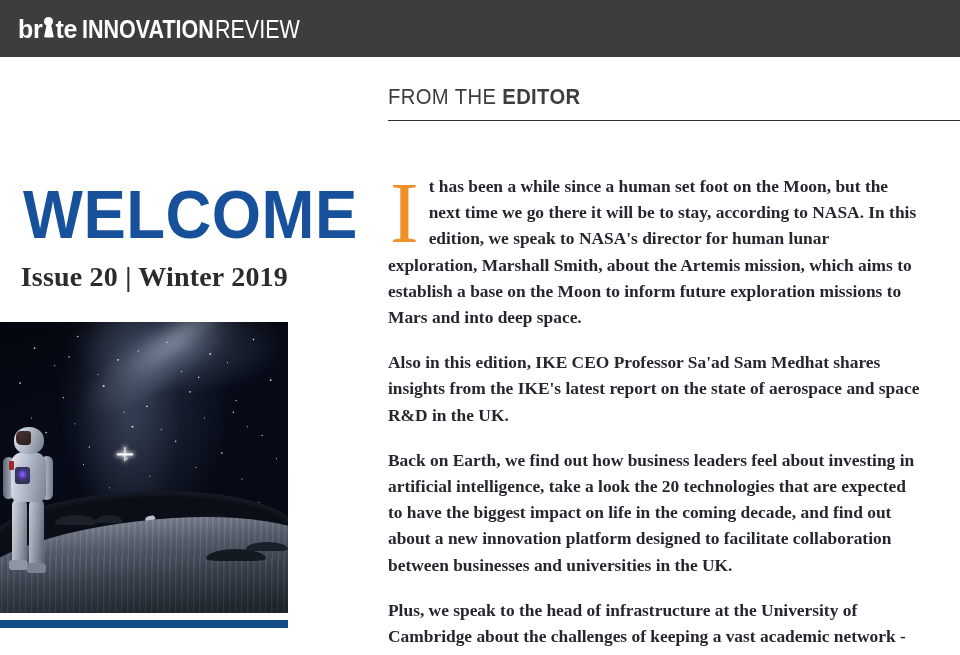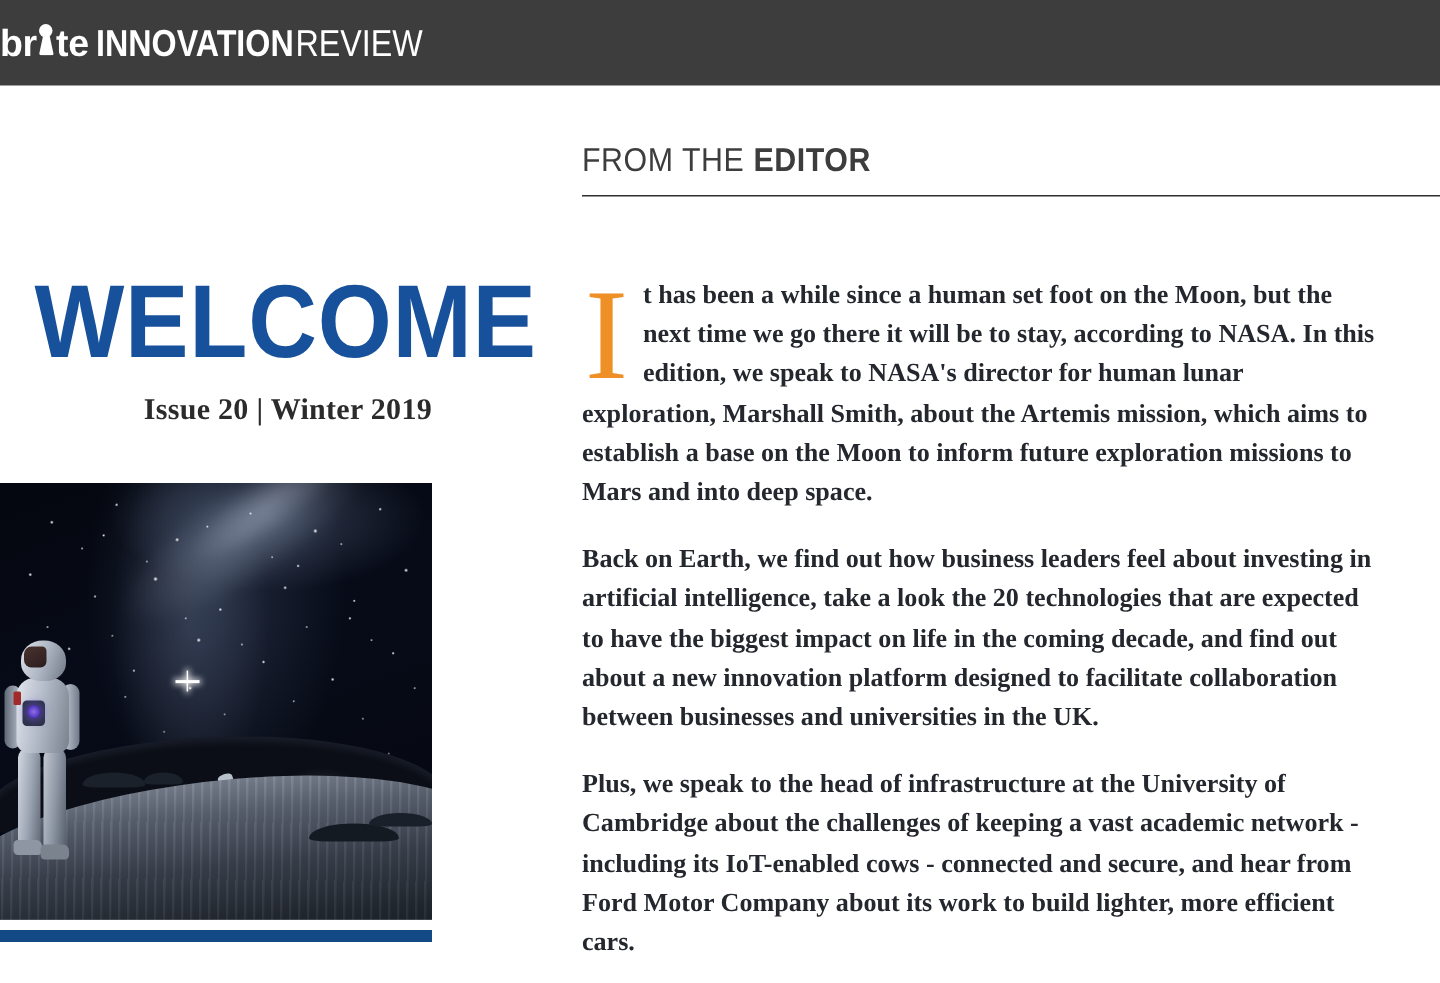--- a/index.html
+++ b/index.html
@@ -24,20 +24,21 @@
     position: absolute;
     top: 0; left: 0;
     width: 960px;
     height: 57px;
     background: #3d3d3d;
     display: flex;
     align-items: center;
   }
 
   .brand {
+    margin-left: 18px;
     display: flex;
     align-items: baseline;
     white-space: nowrap;
     font-family: "Liberation Sans Narrow", "Liberation Sans", sans-serif;
   }
 
   .brand-brite {
     position: relative;
     color: #ffffff;
     font-weight: bold;
@@ -118,21 +119,21 @@
 
   .issue-line {
     position: absolute;
     left: 0;
     top: 205px;
     width: 288px;
     text-align: right;
     color: #2b2b2b;
     font-family: "Liberation Serif", serif;
     font-weight: bold;
-    font-size: 20px;
+    font-size: 28px;
     letter-spacing: 0.2px;
     line-height: 1.1;
   }
 
   
   .moon-photo {
     position: absolute;
     left: 0;
     top: 265px;
     width: 288px;
@@ -484,21 +485,21 @@
     top: 563px;
     width: 288px;
     height: 8px;
     background: #134a85;
   }
 
   
   .right-col {
     position: absolute;
     left: 388px;
-    top: 66px;
+    top: 56px;
     width: 572px;
     height: 454px;
   }
 
   .editor-heading {
     position: absolute;
     left: 0;
     top: 30px;
     font-family: "Liberation Sans Narrow", "Liberation Sans", sans-serif;
     font-size: 22px;
@@ -618,18 +619,19 @@
   <div class="right-col">
 
     <div class="editor-heading">
       <span class="light">FROM THE </span><span class="bold">EDITOR</span>
     </div>
 
     <div class="editor-rule"></div>
 
     <div class="article">
       <p class="dropcap">It has been a while since a human set foot on the Moon, but the next time we go there it will be to stay, according to NASA. In this edition, we speak to NASA's director for human lunar exploration, Marshall Smith, about the Artemis mission, which aims to establish a base on the Moon to inform future exploration missions to Mars and into deep space.</p>
+      <p>Also in this edition, IKE CEO Professor Sa'ad Sam Medhat shares insights from the IKE's latest report on the state of aerospace and space R&amp;D in the UK.</p>
       <p>Back on Earth, we find out how business leaders feel about investing in artificial intelligence, take a look the 20 technologies that are expected to have the biggest impact on life in the coming decade, and find out about a new innovation platform designed to facilitate collaboration between businesses and universities in the UK.</p>
       <p>Plus, we speak to the head of infrastructure at the University of Cambridge about the challenges of keeping a vast academic network - including its IoT-enabled cows - connected and secure, and hear from Ford Motor Company about its work to build lighter, more efficient cars.</p>
     </div>
   </div>
 
 </div>
 
 </body></html>

